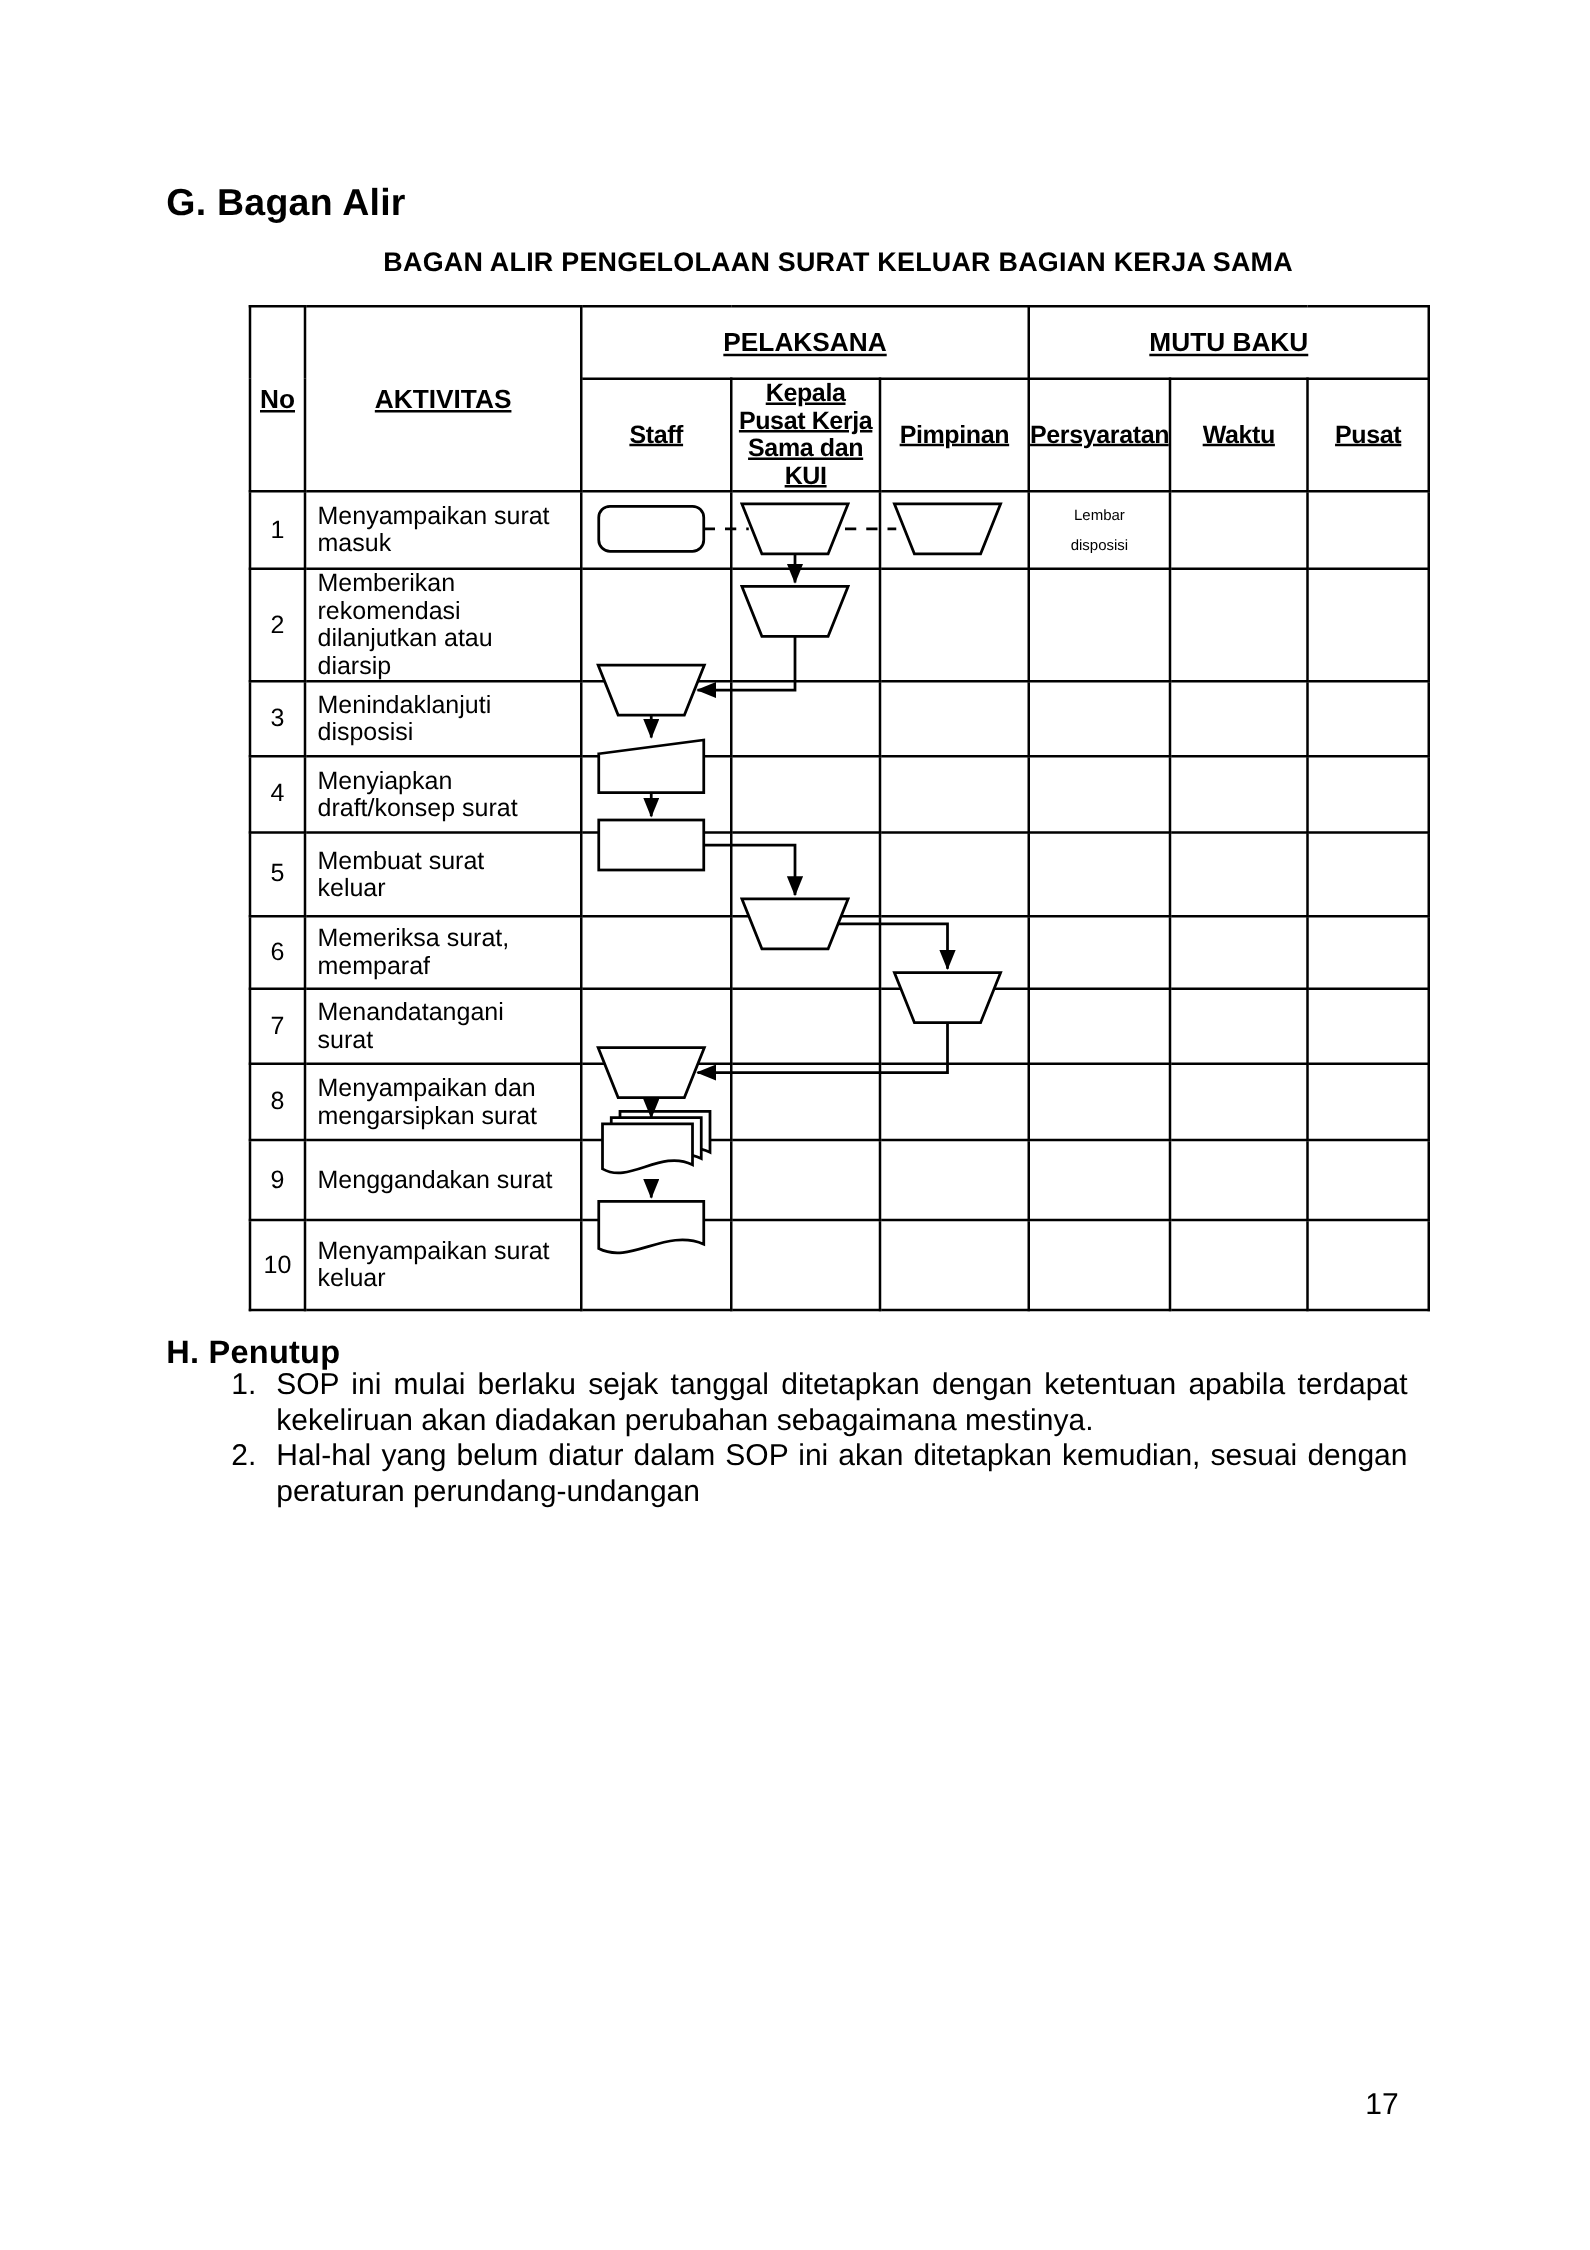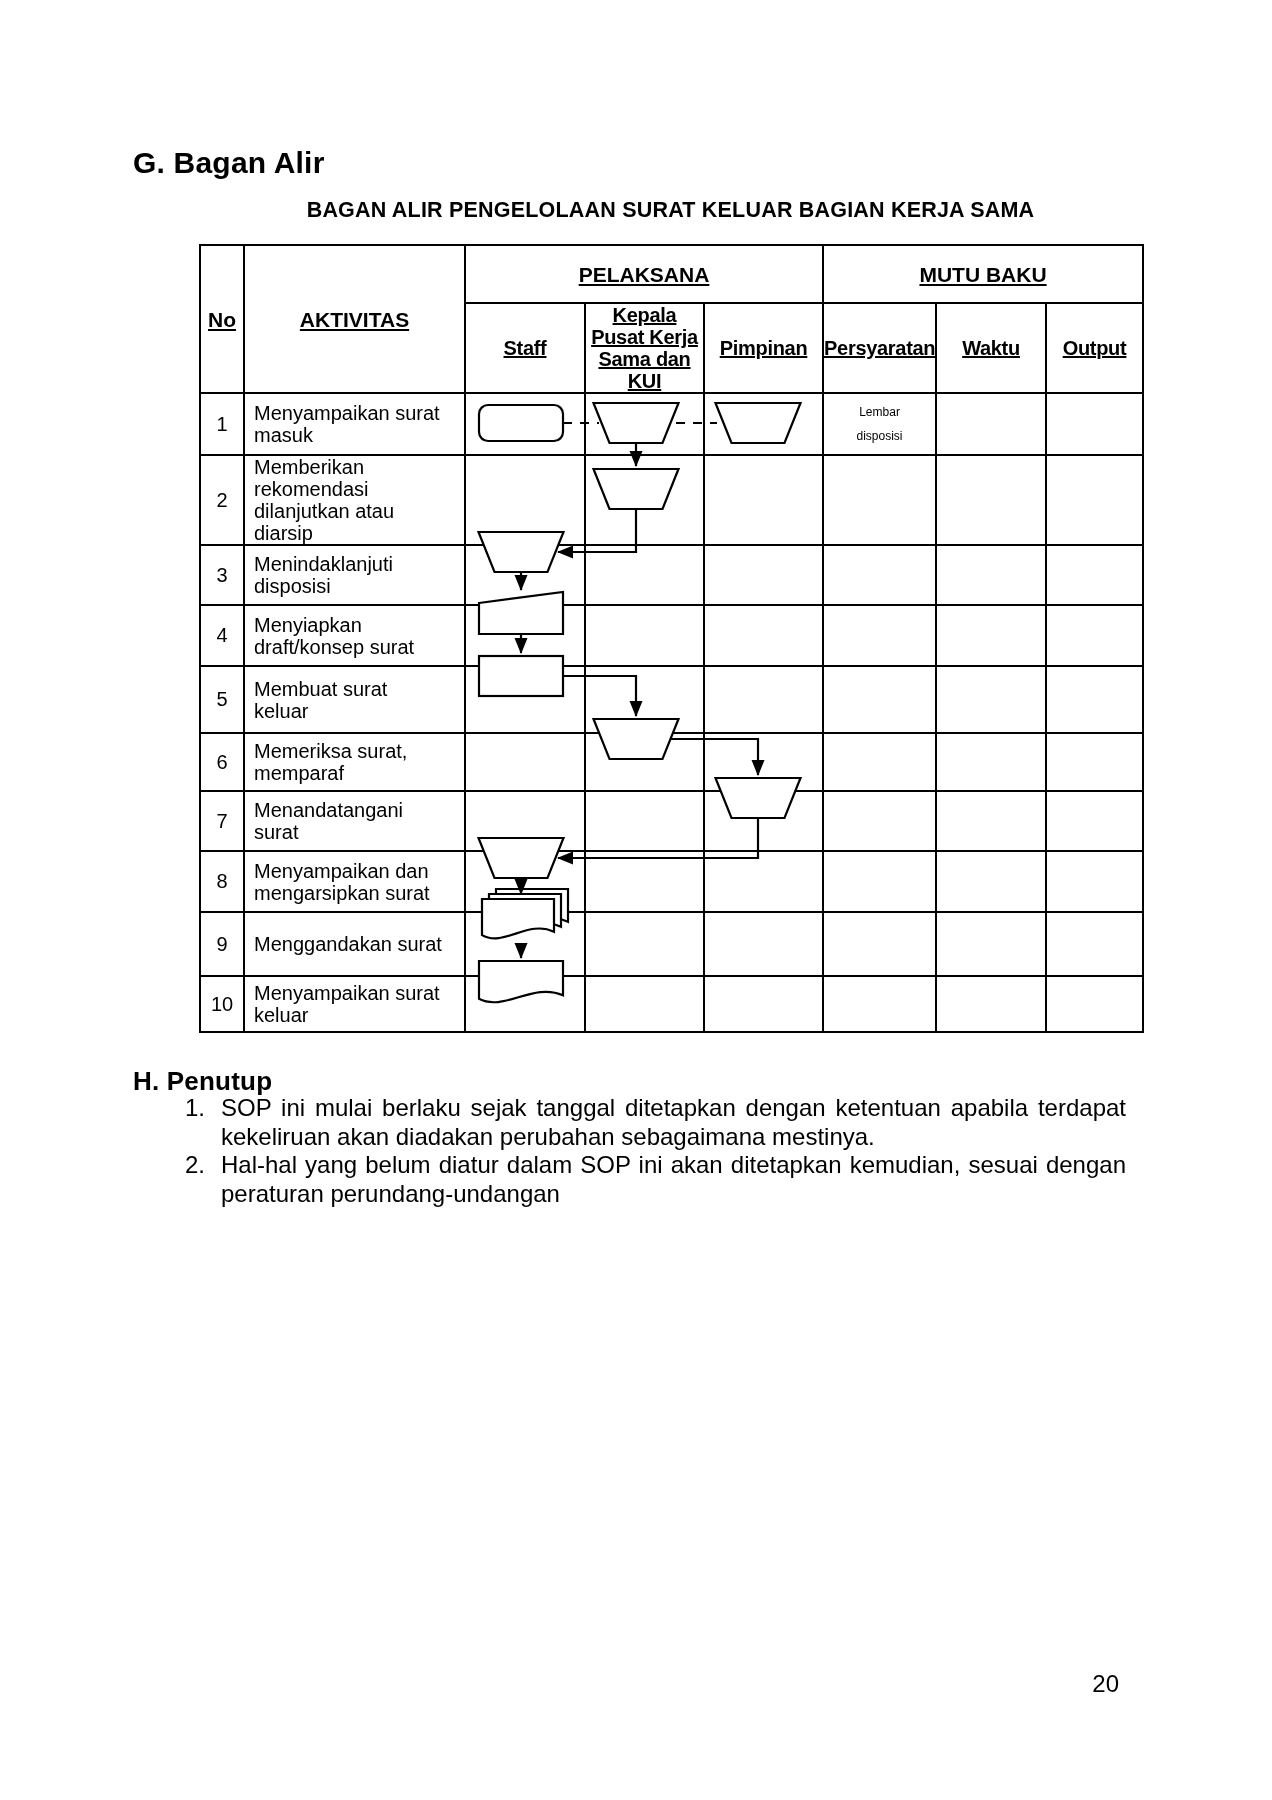--- a/index.html
+++ b/index.html
@@ -58,21 +58,21 @@
     </tr>
     <tr style="height:90px">
       <td class="th th-sub">Staff</td>
       <td class="th th-sub">Kepala
 Pusat Kerja
 Sama dan
 KUI</td>
       <td class="th th-sub">Pimpinan</td>
       <td class="th th-sub">Persyaratan</td>
       <td class="th th-sub">Waktu</td>
-      <td class="th th-sub">Output</td>
+      <td class="th th-sub">Pusat</td>
     </tr>
     <tr style="height:62px">
       <td class="c-no">1</td>
       <td class="c-akt">Menyampaikan surat
 masuk</td>
       <td></td>
       <td></td>
       <td></td>
       <td class="c-pers">Lembar
 disposisi</td>
@@ -159,21 +159,21 @@
     <tr style="height:64px">
       <td class="c-no">9</td>
       <td class="c-akt">Menggandakan surat</td>
       <td></td>
       <td></td>
       <td></td>
       <td class="c-pers"></td>
       <td></td>
       <td></td>
     </tr>
-    <tr style="height:56px">
+    <tr style="height:72px">
       <td class="c-no">10</td>
       <td class="c-akt">Menyampaikan surat
 keluar</td>
       <td></td>
       <td></td>
       <td></td>
       <td class="c-pers"></td>
       <td></td>
       <td></td>
     </tr>
@@ -224,13 +224,13 @@
   <div class="cl-item">
     <span class="cl-num">1.</span>
     <div class="cl-txt">SOP ini mulai berlaku sejak tanggal ditetapkan dengan ketentuan apabila terdapat kekeliruan akan diadakan perubahan sebagaimana mestinya.</div>
   </div>
   <div class="cl-item">
     <span class="cl-num">2.</span>
     <div class="cl-txt">Hal-hal yang belum diatur dalam SOP ini akan ditetapkan kemudian, sesuai dengan peraturan perundang-undangan</div>
   </div>
 </div>
 
-<div class="abs" id="page-number">20</div>
+<div class="abs" id="page-number">17</div>
 
 </body></html>

